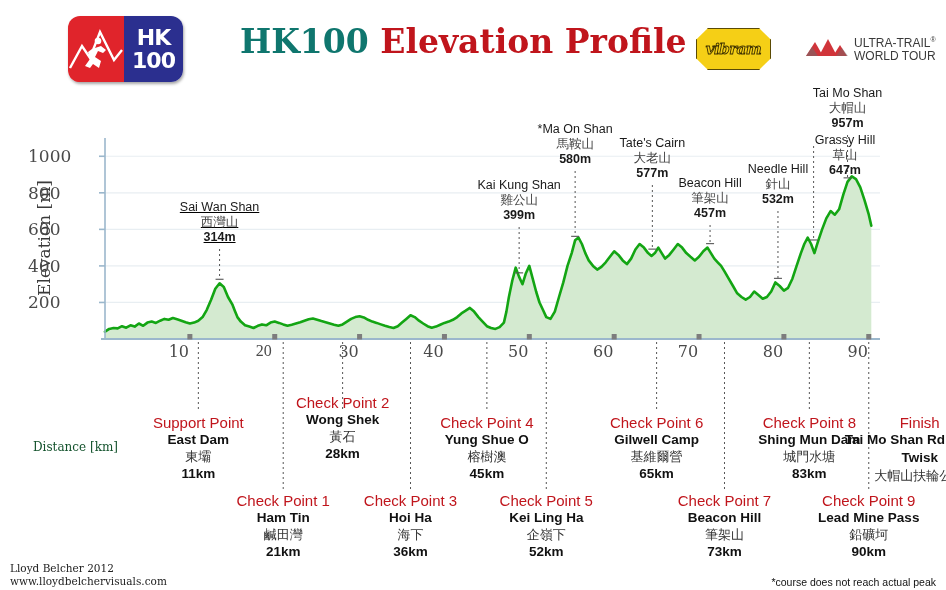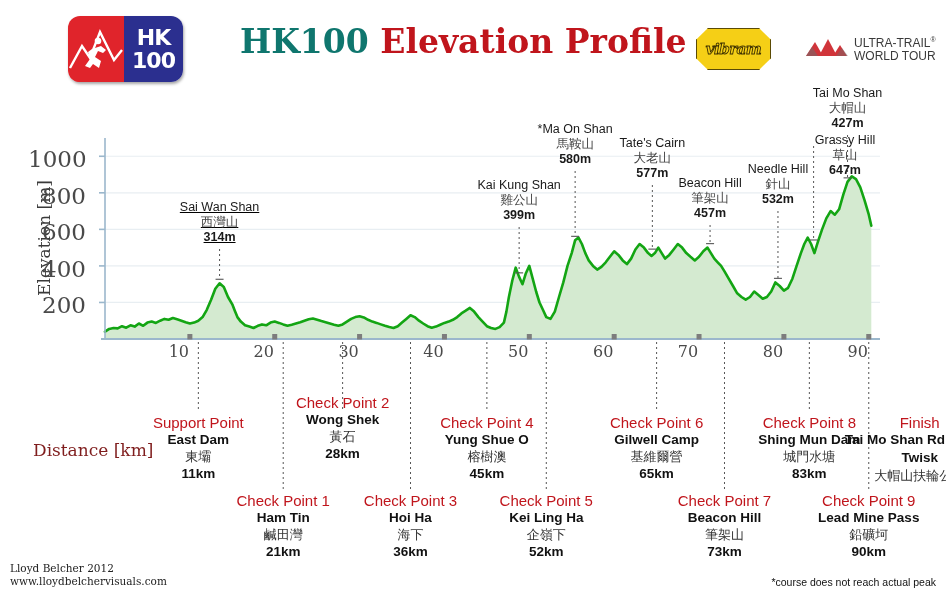--- a/index.html
+++ b/index.html
@@ -91,29 +91,29 @@
     width: 160px;
     transform: rotate(-90deg);
     transform-origin: center center;
     font-family: "DejaVu Serif", serif;
     font-size: 17px; color: #3a3a3a;
     text-align: center;
   }
   #xlabel {
     position: absolute; left: 33px; top: 340px;
     font-family: "DejaVu Serif", serif;
-    font-size: 17px; color: #7f1d1d;
+    font-size: 12px; color: #14532d;
     white-space: nowrap;
   }
 
   .ytick-label {
     position: absolute;
     font-family: "DejaVu Serif", serif;
-    font-size: 23px; color: #4a4a4a;
-    text-align: right; width: 58px;
+    font-size: 17px; color: #4a4a4a;
+    text-align: left; width: 58px;
   }
   .xtick-label {
     position: absolute;
     font-family: "DejaVu Serif", serif;
     font-size: 16px; color: #4a4a4a;
     text-align: center; width: 40px;
   }
 
   
   .peak-ann {
@@ -260,21 +260,21 @@
 
   <div id="ytick-labels">
       <div class="ytick-label" style="left: 28px; top: 192.455px;">200</div>
       <div class="ytick-label" style="left: 28px; top: 155.909px;">400</div>
       <div class="ytick-label" style="left: 28px; top: 119.364px;">600</div>
       <div class="ytick-label" style="left: 28px; top: 82.8182px;">800</div>
       <div class="ytick-label" style="left: 28px; top: 46.2727px;">1000</div>
     </div>
   <div id="xtick-labels">
       <div class="xtick-label" style="left: 158.862px; top: 242px;">10</div>
-      <div class="xtick-label" style="left: 243.724px; top: 242px;">20</div>
+      <div class="xtick-label" style="left: 243.724px; top: 242px; font-family: Liberation Serif, serif;">20</div>
       <div class="xtick-label" style="left: 328.586px; top: 242px;">30</div>
       <div class="xtick-label" style="left: 413.448px; top: 242px;">40</div>
       <div class="xtick-label" style="left: 498.309px; top: 242px;">50</div>
       <div class="xtick-label" style="left: 583.171px; top: 242px;">60</div>
       <div class="xtick-label" style="left: 668.033px; top: 242px;">70</div>
       <div class="xtick-label" style="left: 752.895px; top: 242px;">80</div>
       <div class="xtick-label" style="left: 837.757px; top: 242px;">90</div>
     </div>
   <div id="peak-annotations">
       <div class="peak-ann" style="left: 159.564px; top: 100px; width: 120px; text-decoration: underline;">
@@ -308,21 +308,21 @@
         <div class="pk-el">532m</div>
       </div>
       <div class="peak-ann" style="left: 785px; top: -3px; width: 120px; margin-top: 36px;">
         <div class="pk-en">Grassy Hill</div>
         <div class="pk-zh">草山</div>
         <div class="pk-el">647m</div>
       </div>
       <div class="peak-ann" style="left: 787.541px; top: -14px; width: 120px;">
         <div class="pk-en">Tai Mo Shan</div>
         <div class="pk-zh">大帽山</div>
-        <div class="pk-el">427m</div>
+        <div class="pk-el">957m</div>
       </div>
     </div>
 </div>
 
 <svg id="cp-leaders-svg" style="position:absolute;left:0;top:340px;width:946px;height:180px;">
     <line x1="198.34806629834253" x2="198.34806629834253" y1="2" y2="72" stroke="#555" stroke-width="1" stroke-dasharray="2,3"></line>
     <line x1="283.2099447513812" x2="283.2099447513812" y1="2" y2="150" stroke="#555" stroke-width="1" stroke-dasharray="2,3"></line>
     <line x1="342.61325966850825" x2="342.61325966850825" y1="2" y2="72" stroke="#555" stroke-width="1" stroke-dasharray="2,3"></line>
     <line x1="410.50276243093924" x2="410.50276243093924" y1="2" y2="150" stroke="#555" stroke-width="1" stroke-dasharray="2,3"></line>
     <line x1="486.878453038674" x2="486.878453038674" y1="2" y2="72" stroke="#555" stroke-width="1" stroke-dasharray="2,3"></line>

